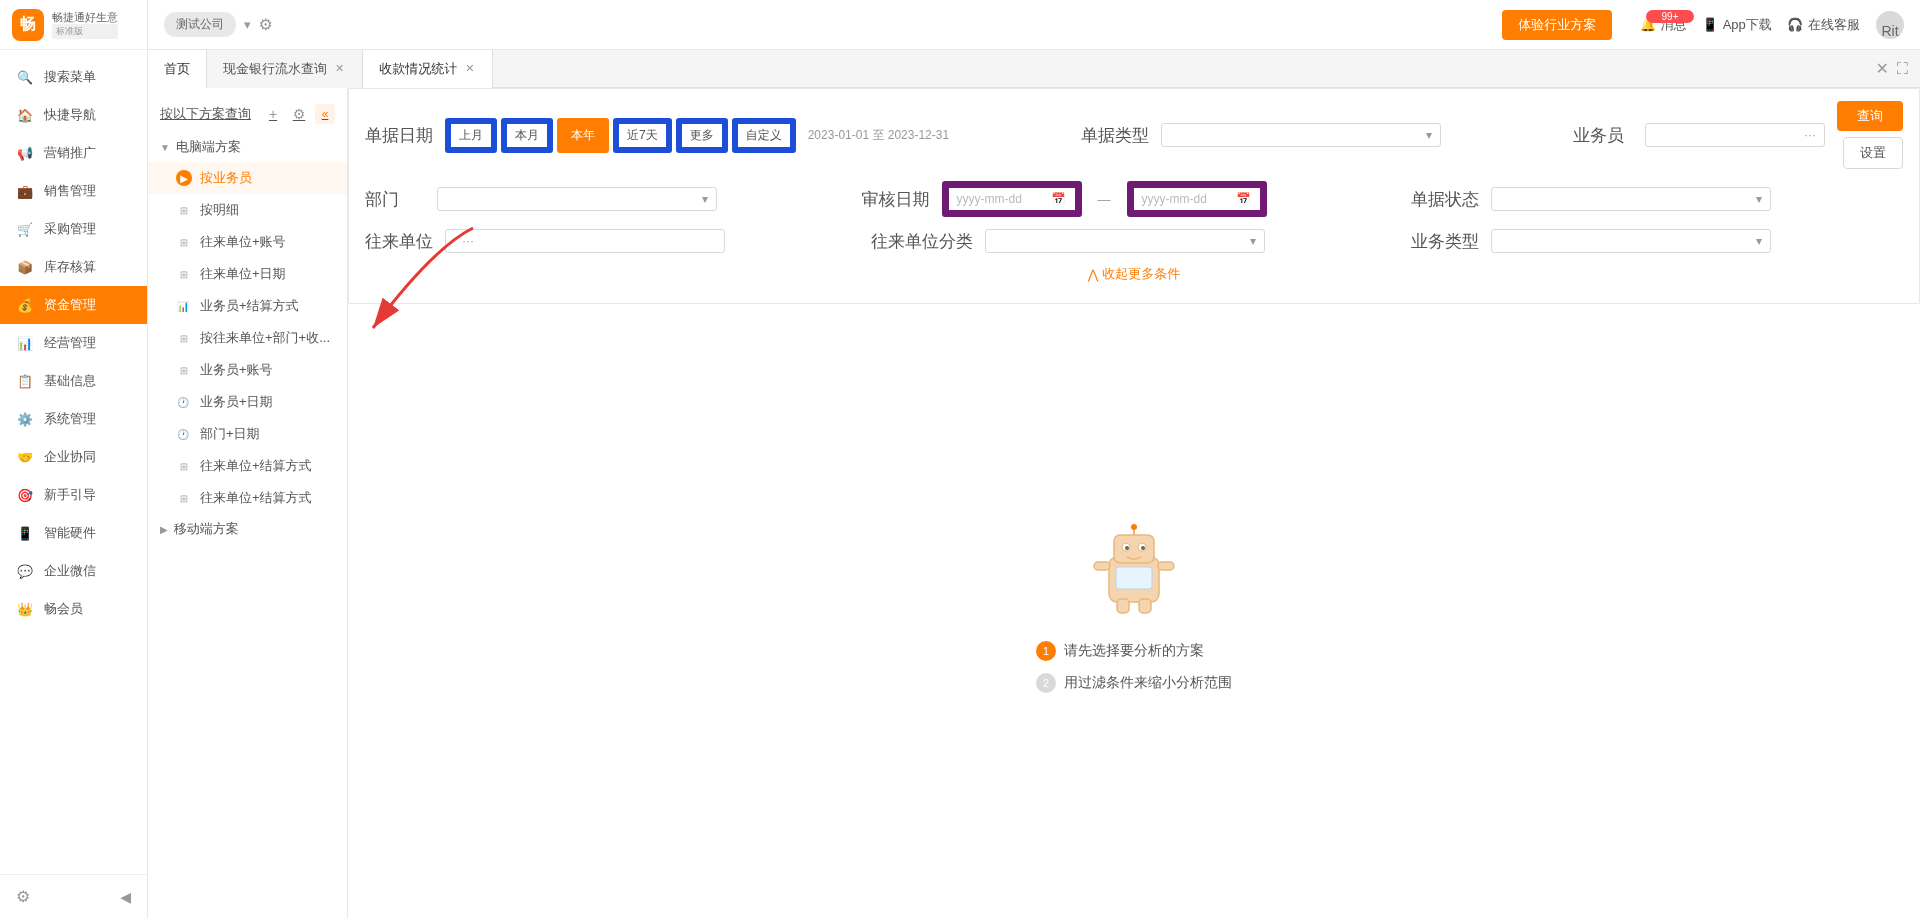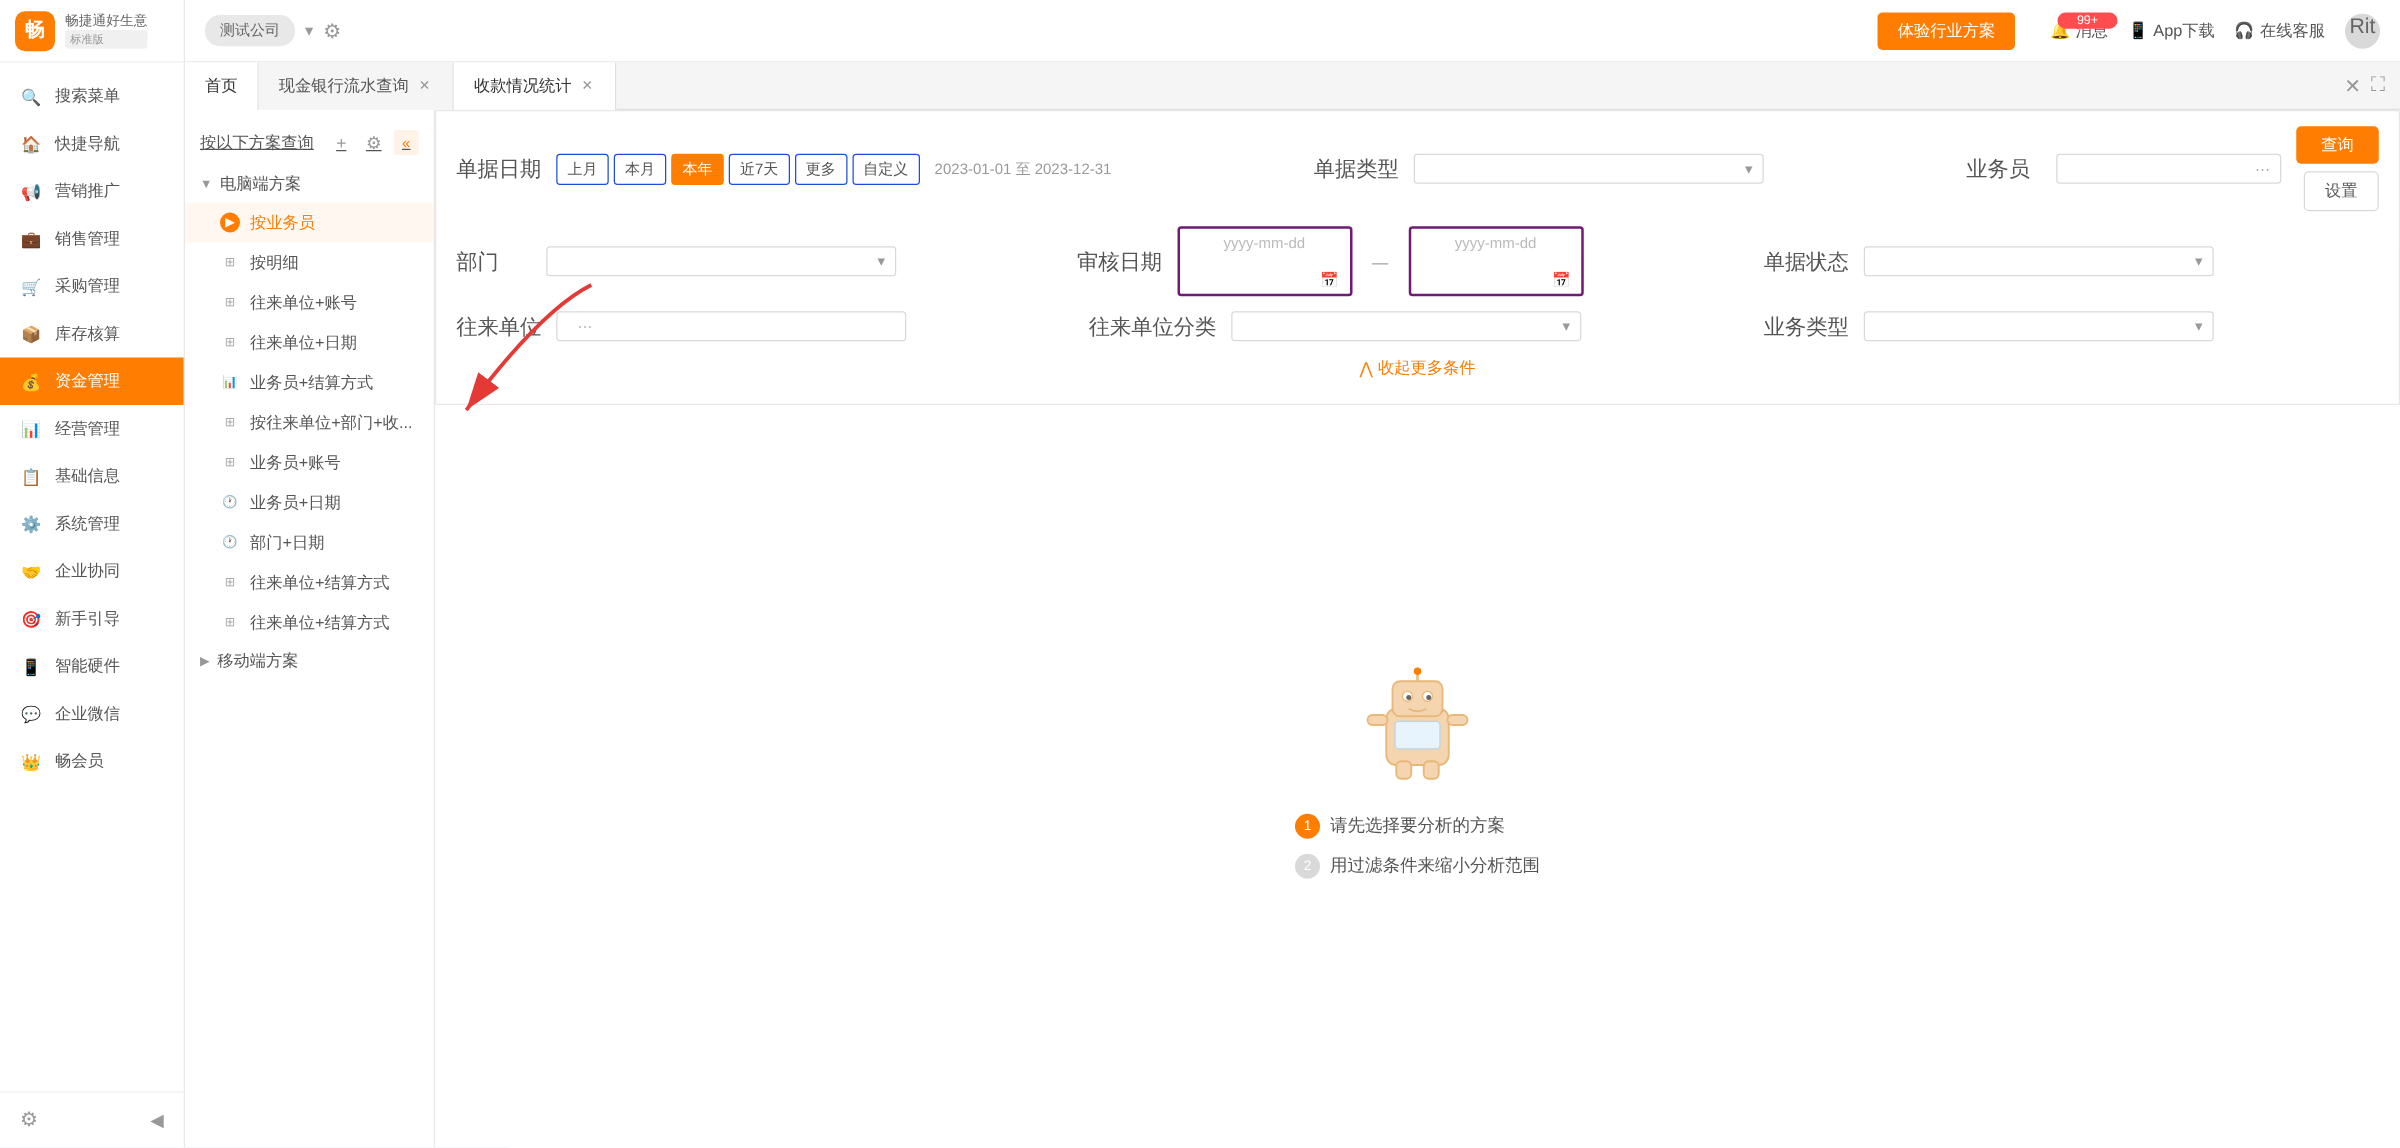--- a/index.html
+++ b/index.html
@@ -61,28 +61,28 @@
     .scheme-group-header { display: flex; align-items: center; gap: 6px; padding: 6px 12px; cursor: pointer; color: #555; font-size: 13px; }
     .scheme-group-arrow { color: #999; font-size: 10px; }
     .scheme-item { display: flex; align-items: center; gap: 8px; padding: 7px 12px 7px 28px; cursor: pointer; color: #555; font-size: 13px; }
     .scheme-item.active { color: #ff7d00; background: #fff7f0; }
     .scheme-item-icon { width: 16px; height: 16px; display: flex; align-items: center; justify-content: center; border-radius: 50%; font-size: 10px; flex-shrink: 0; }
     .scheme-item-icon.orange { background: #ff7d00; color: #fff; }
     .scheme-item-icon.grid { color: #aaa; }
     .filter-row { display: flex; align-items: center; gap: 12px; margin-bottom: 12px; flex-wrap: wrap; }
     .filter-label { color: #555; font-size: 17px; min-width: 60px; white-space: nowrap; }
     .filter-date-shortcuts { display: flex; align-items: center; gap: 4px; }
-    .date-btn { padding: 3px 8px; border: 1px solid #1d4ed8; border-radius: 3px; cursor: pointer; font-size: 12px; color: #555; background: #fff; }
+    .date-btn { padding: 3px 8px; border: 6px solid #1d4ed8; border-radius: 3px; cursor: pointer; font-size: 12px; color: #555; background: #fff; }
     .date-btn.active { background: #ff7d00; color: #fff; border-color: #ff7d00; }
     .date-range { font-size: 12px; color: #999; }
     .filter-select { display: flex; align-items: center; border: 1px solid #d9d9d9; border-radius: 3px; background: #fff; padding: 4px 8px; min-width: 180px; cursor: pointer; font-size: 12px; color: #555; gap: 4px; }
     .filter-select-wide { min-width: 280px; }
     .filter-select .chevron { margin-left: auto; color: #999; }
     .filter-dots { color: #999; cursor: pointer; padding: 0 4px; }
-    .filter-date-input { display: flex; align-items: center; border: 2px solid #701a75; border-radius: 3px; background: #fff; padding: 4px 8px; min-width: 140px; cursor: pointer; font-size: 12px; color: #bbb; gap: 16px; flex-direction: column; }
+    .filter-date-input { display: flex; align-items: center; border: 7px solid #701a75; border-radius: 3px; background: #fff; padding: 4px 8px; min-width: 140px; cursor: pointer; font-size: 12px; color: #bbb; gap: 16px; }
     .filter-date-sep { color: #999; padding: 0 4px; }
     .collapse-btn { display: flex; align-items: center; gap: 4px; color: #ff7d00; cursor: pointer; font-size: 13px; margin: 8px auto; justify-content: center; }
     .btn-search { background: #ff7d00; color: #fff; border: none; border-radius: 4px; padding: 6px 20px; cursor: pointer; font-size: 13px; }
     .btn-settings { border: 1px solid #d9d9d9; background: #fff; color: #555; border-radius: 4px; padding: 6px 16px; cursor: pointer; font-size: 13px; }
 
     
     .empty-state { flex: 1; display: flex; flex-direction: column; align-items: center; justify-content: center; background: #fff; padding: 60px 20px; }
     .empty-icon { width: 100px; height: 100px; margin-bottom: 24px; }
     .empty-steps { text-align: left; }
     .empty-step { display: flex; align-items: center; gap: 8px; margin-bottom: 12px; font-size: 14px; color: #555; }
@@ -196,21 +196,21 @@
         <span class="badge">99+</span>
       </div>
       <div class="topbar-item">
         <span>📱</span>
         <span>App下载</span>
       </div>
       <div class="topbar-item">
         <span>🎧</span>
         <span>在线客服</span>
       </div>
-      <div class="topbar-avatar" style="display:flex;align-items:flex-start;justify-content:center;font-size:17px;color:#666;">
+      <div class="topbar-avatar" style="display:flex;align-items:flex-end;justify-content:center;font-size:14px;color:#666;">
         <span>Rit</span>
       </div>
     </div>
   </div>
 
   <div class="tabs">
     <div class="tab home">
       <span>首页</span>
     </div>
     <div class="tab">

